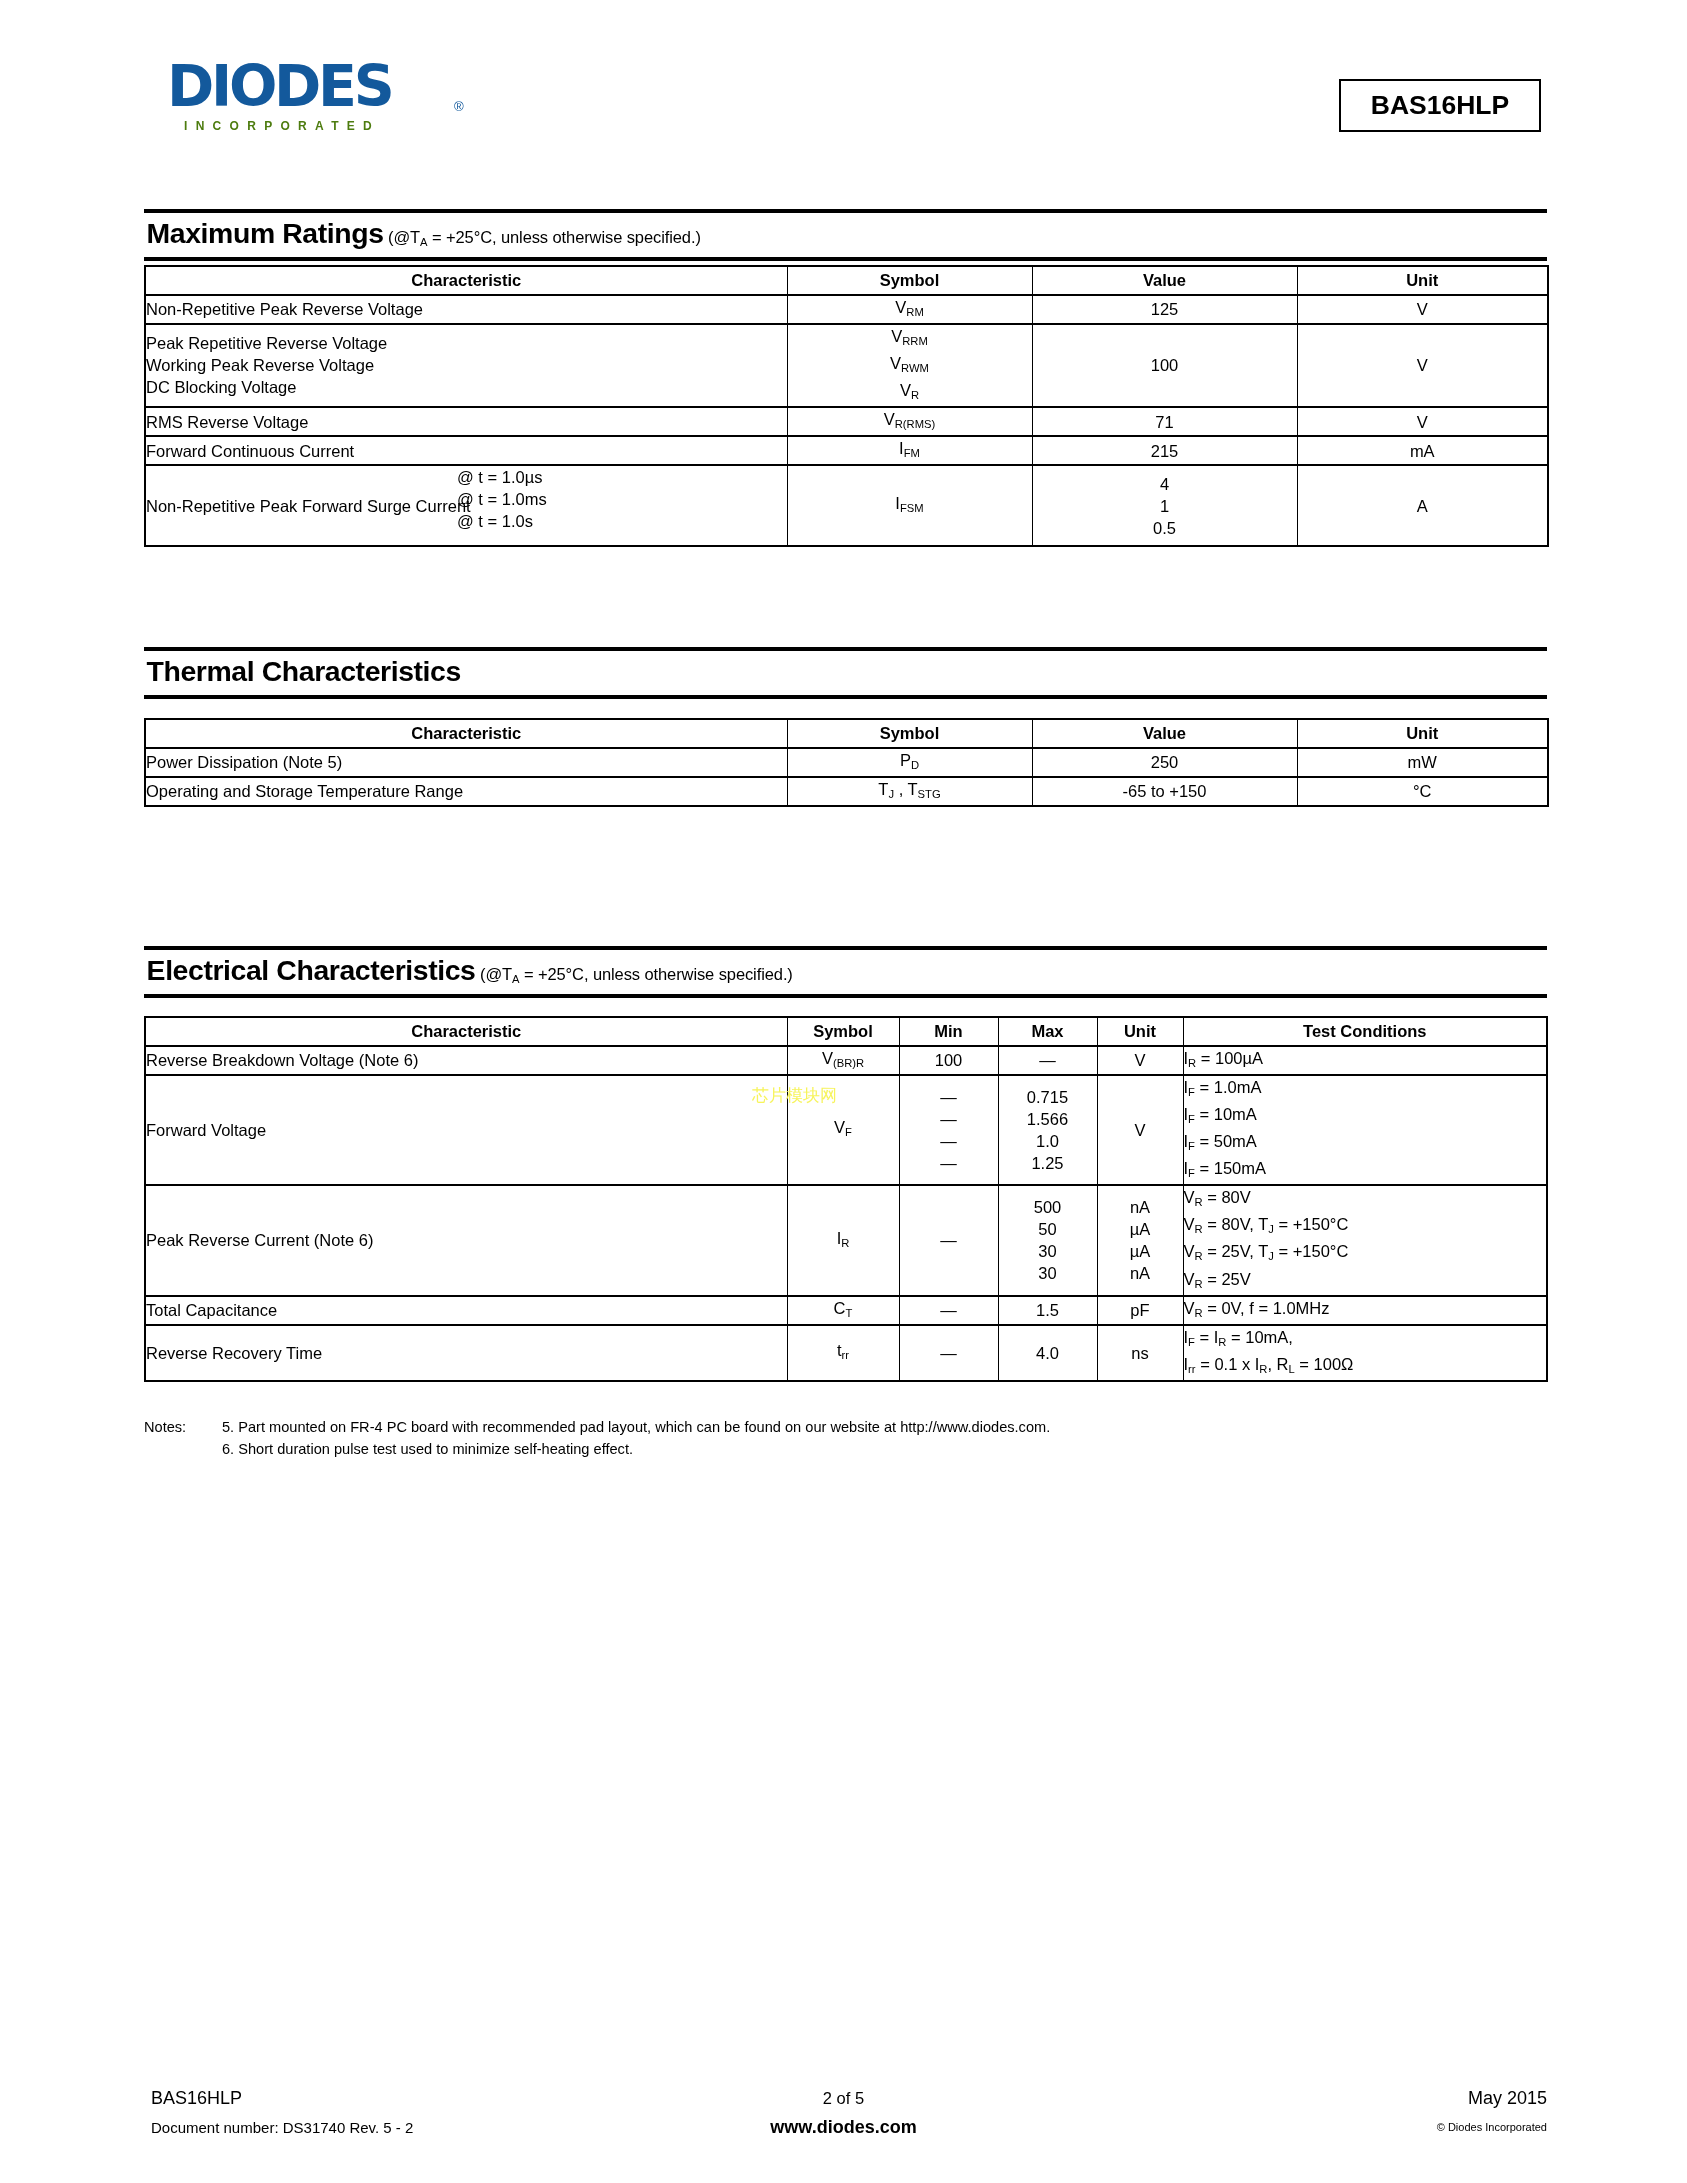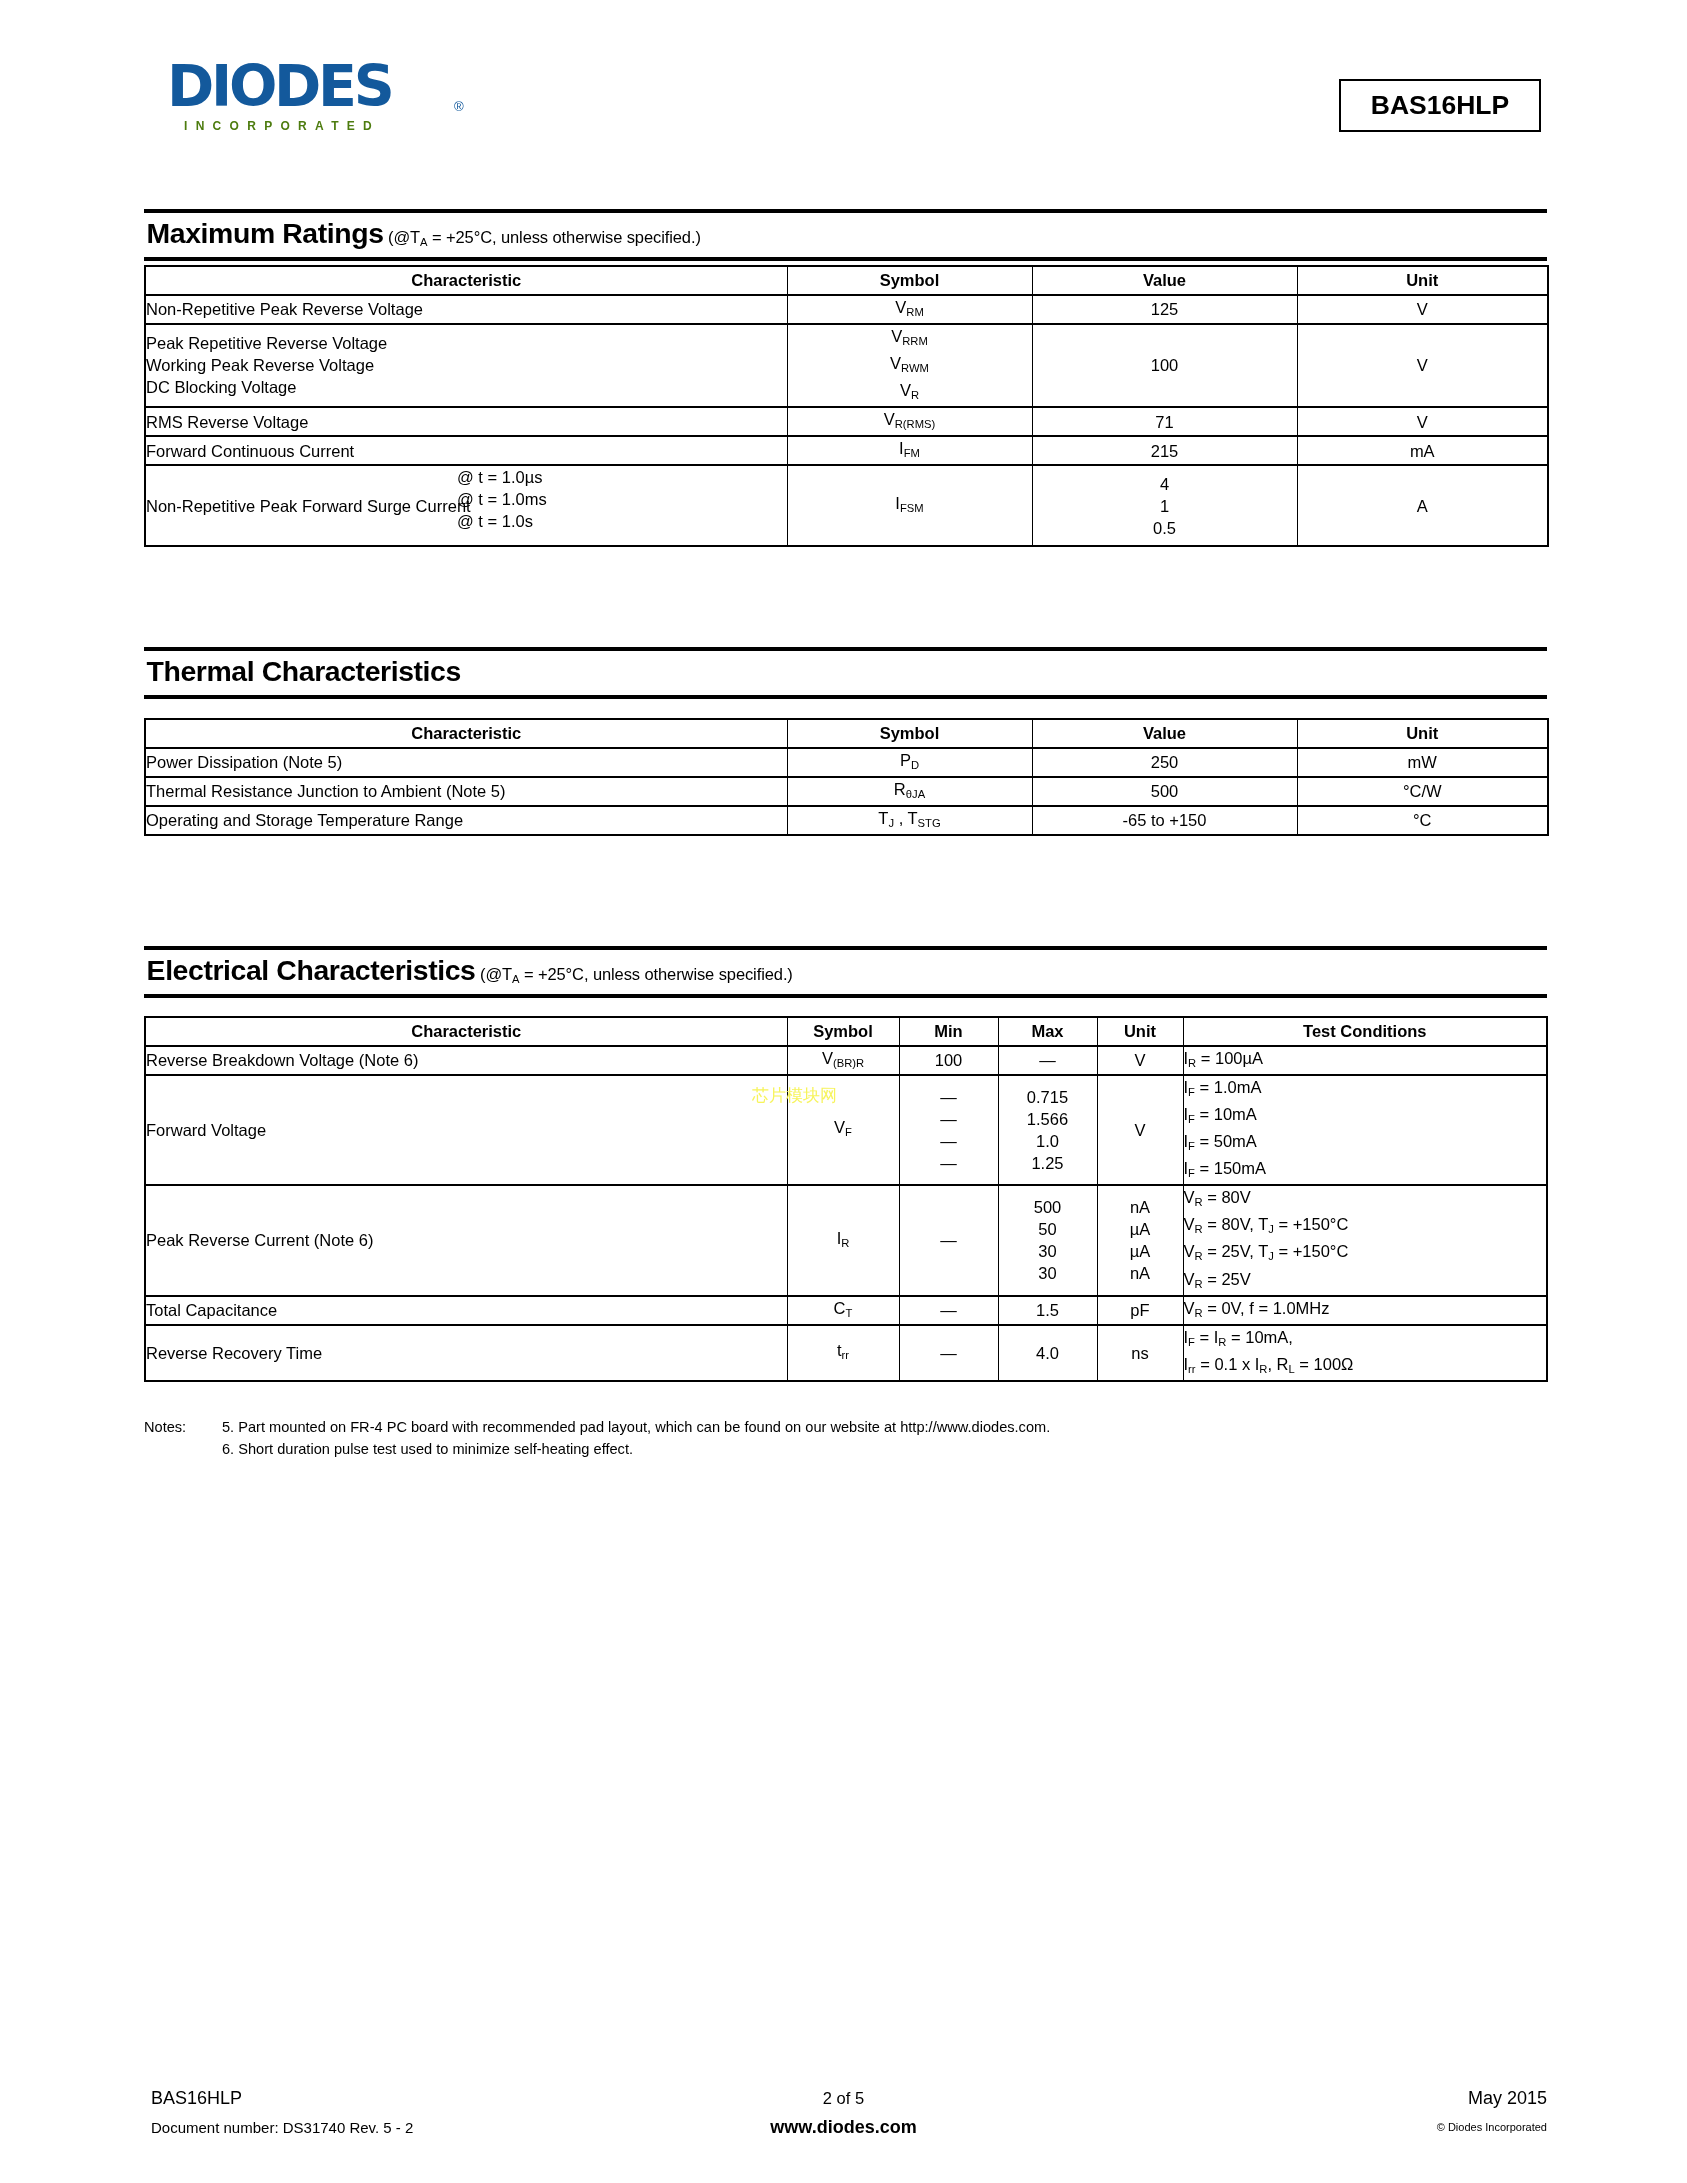--- a/index.html
+++ b/index.html
@@ -224,26 +224,20 @@
           <th>Value</th>
           <th>Unit</th>
         </tr>
       </thead>
       <tbody>
         <tr style="height:29px;">
           <td class="l">Power Dissipation  (Note 5)</td>
           <td class="c">P<sub>D</sub></td>
           <td class="c">250</td>
           <td class="c">mW</td>
-        </tr>
-        <tr class="rowline" style="height:29px;">
-          <td class="l">Thermal Resistance Junction to Ambient  (Note 5)</td>
-          <td class="c">R<sub>θJA</sub></td>
-          <td class="c">500</td>
-          <td class="c">°C/W</td>
         </tr>
         <tr class="rowline" style="height:29px;">
           <td class="l">Operating and Storage Temperature Range</td>
           <td class="c">T<sub>J</sub> , T<sub>STG</sub></td>
           <td class="c">-65 to +150</td>
           <td class="c">°C</td>
         </tr>
       </tbody>
     </table>
   </div>

